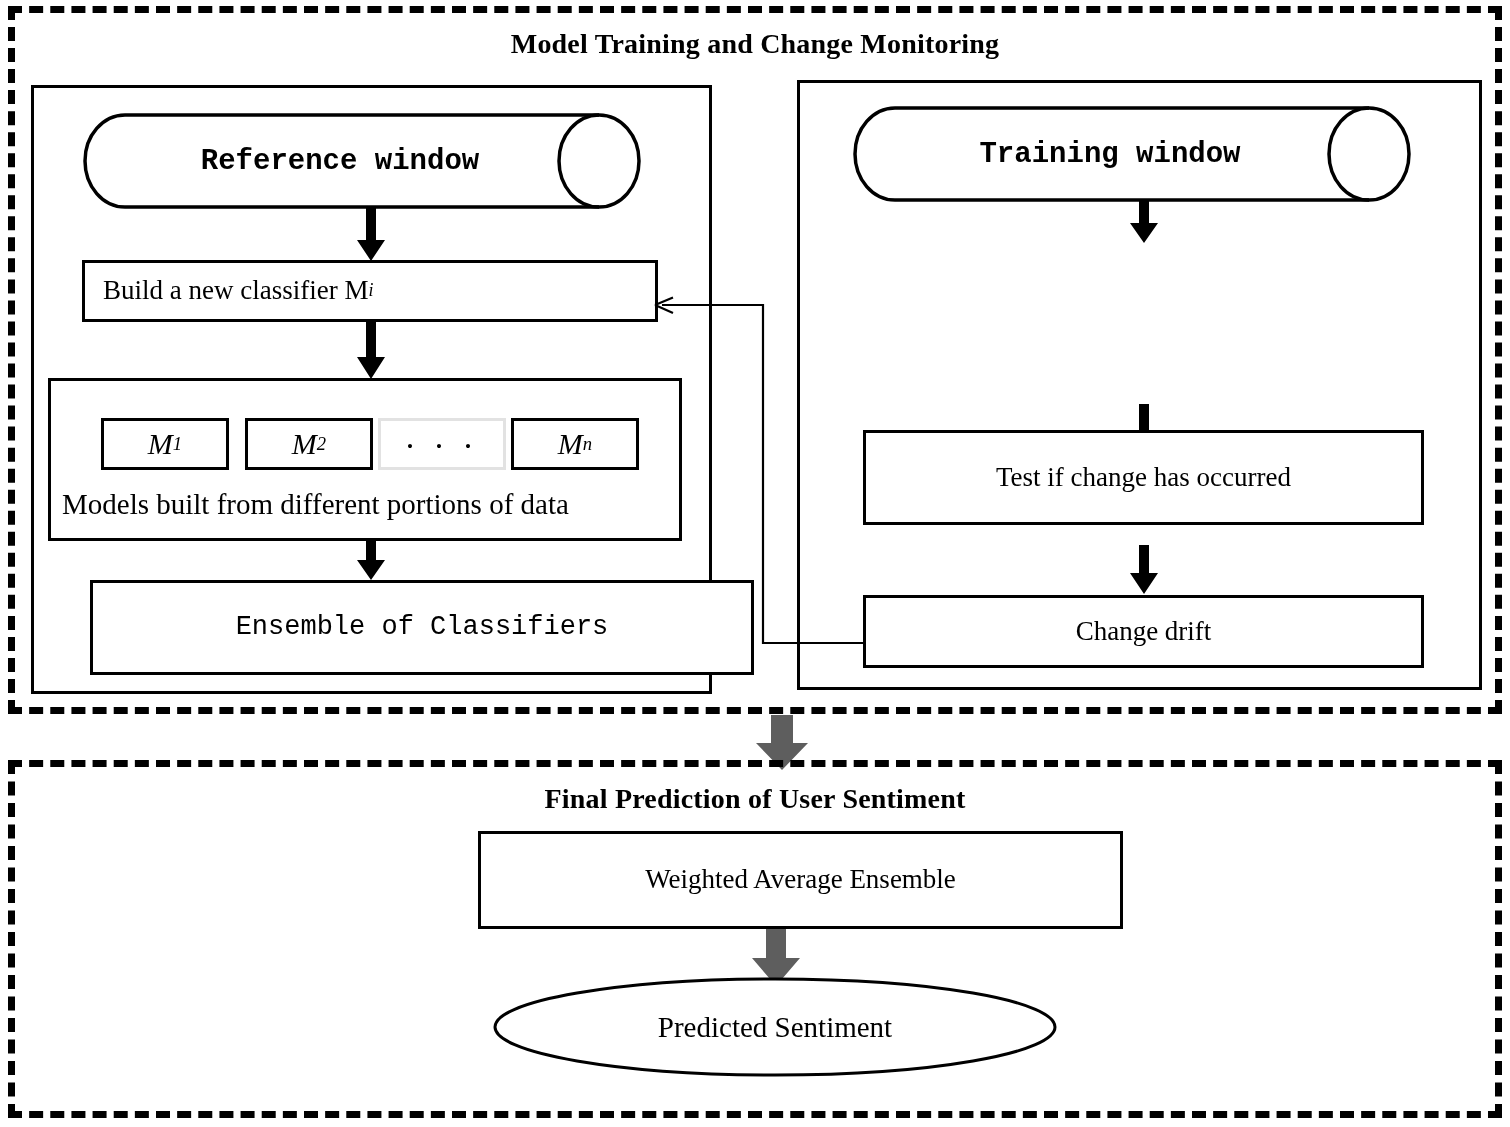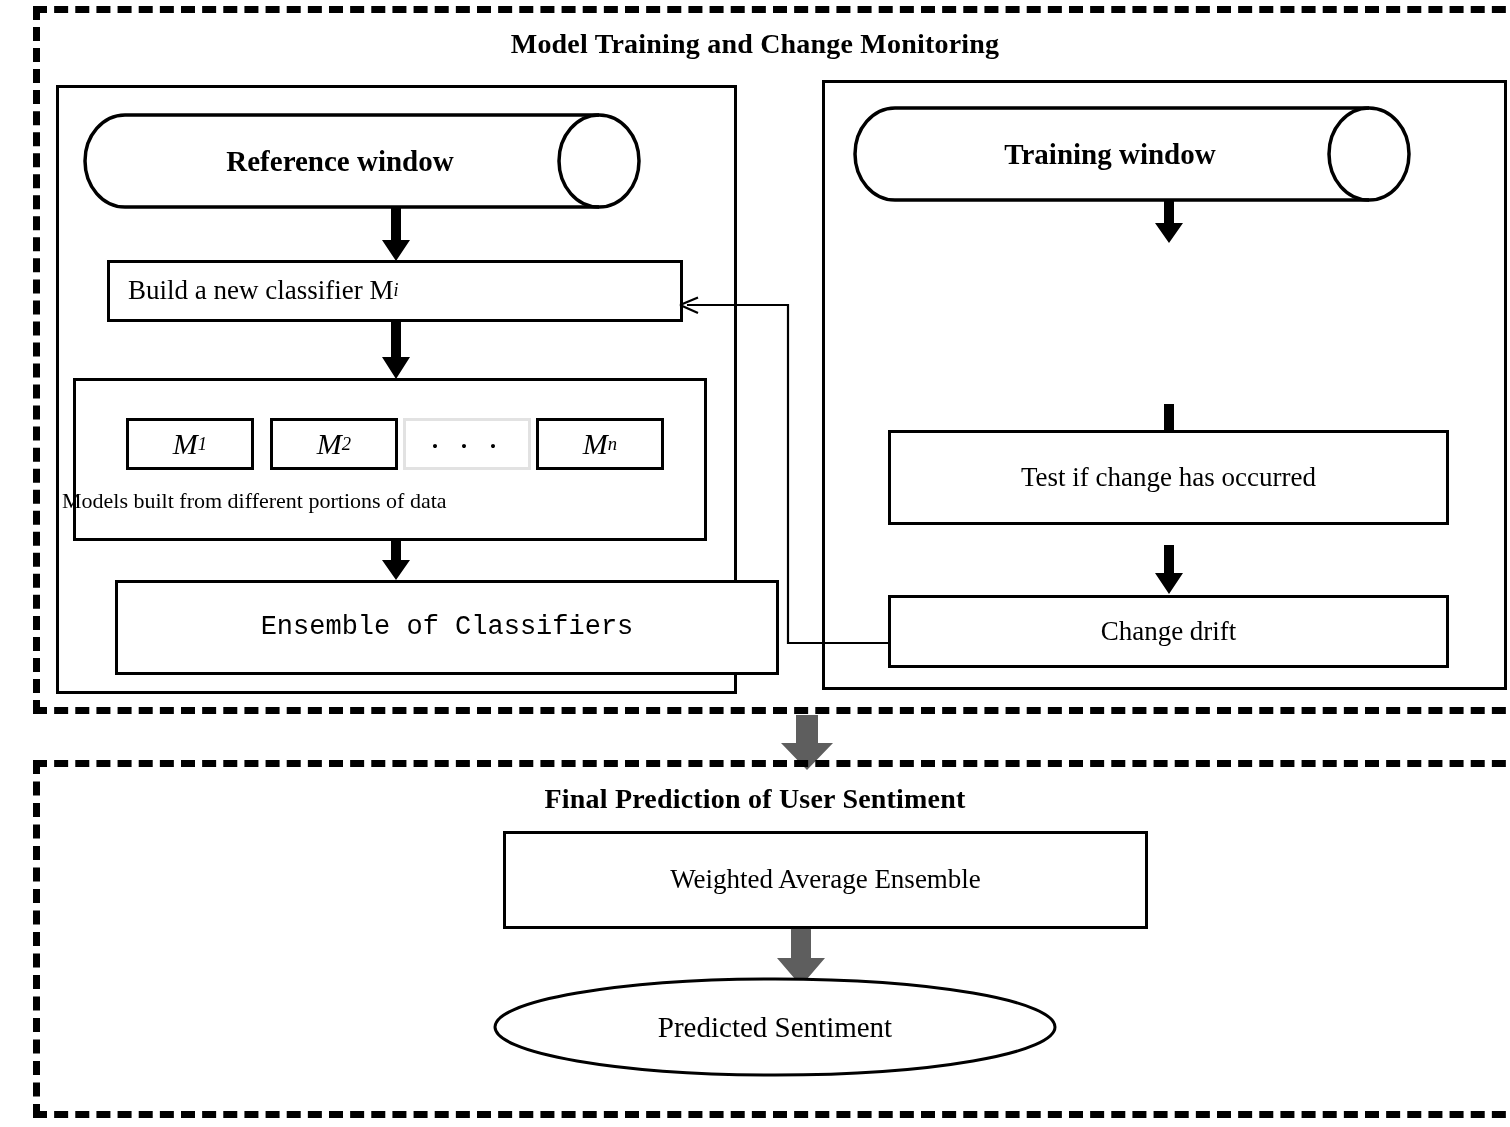--- a/index.html
+++ b/index.html
@@ -1,19 +1,19 @@
 <!DOCTYPE html>
 <html><head>
 <meta charset="utf-8">
 <style>
   html,body{margin:0;padding:0;background:#ffffff;}
   body{width:1510px;height:1127px;font-family:"Liberation Serif",serif;color:#000;}
   #canvas{position:relative;width:1510px;height:1127px;overflow:hidden;background:#fff;}
 
-  .abs{position:absolute;box-sizing:border-box;margin-left:25px;}
+  .abs{position:absolute;box-sizing:border-box;}
 
   
   .dashgroup{
     border:7px dashed #000;
     background:transparent;
   }
 
   
   .group-title{
     position:absolute;
@@ -47,26 +47,26 @@
     display:flex;align-items:center;justify-content:center;
     font-size:30px;
     font-style:italic;
   }
   .mbox.ghost{border-color:#e2e2e2;font-style:normal;}
   .mbox sub{font-size:.62em;font-style:italic;vertical-align:-0.25em;}
   .dots{letter-spacing:6px;font-size:34px;line-height:.4;padding-bottom:14px;}
 
   .cap-label{
     position:absolute;
-    font-size:22px;
+    font-size:29px;
     white-space:nowrap;
   }
 
   
-  .cyl{position:absolute;}
+  .cyl{position:absolute;font-family:Liberation Mono, monospace;}
   .cyl svg{display:block;}
   .cyl .cyl-text{
     position:absolute;left:0;top:0;right:0;bottom:0;
     display:flex;align-items:center;justify-content:center;
     font-weight:bold;font-size:29px;
     padding-right:44px;
   }
 
   
   .arrow svg{display:block;overflow:visible;}

